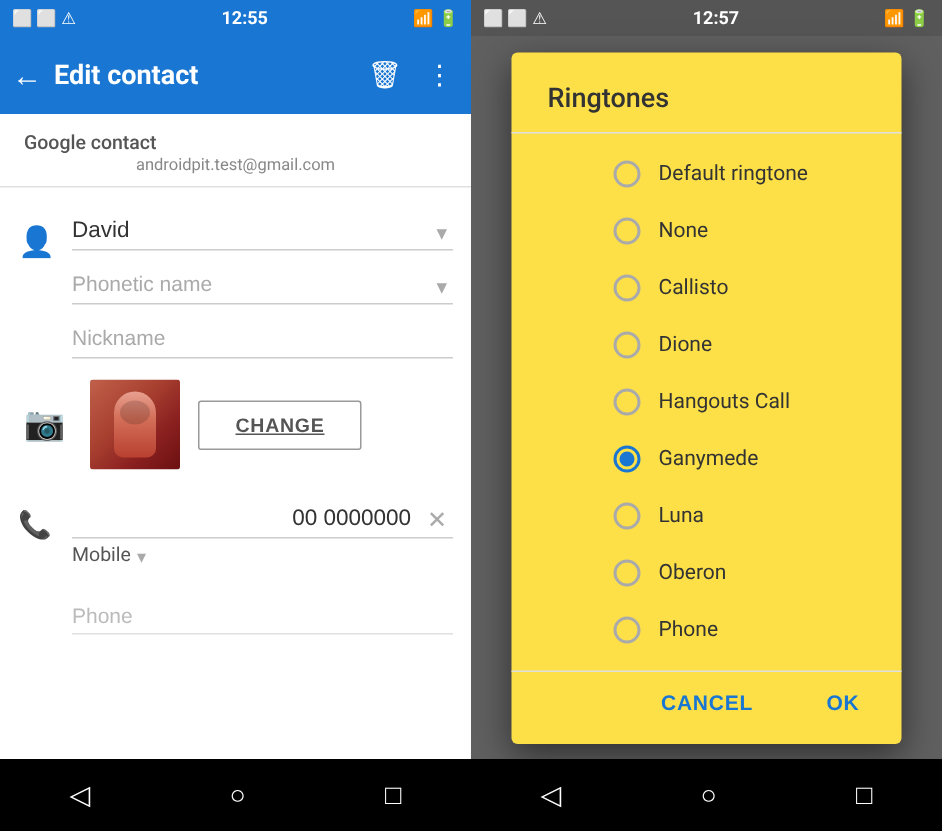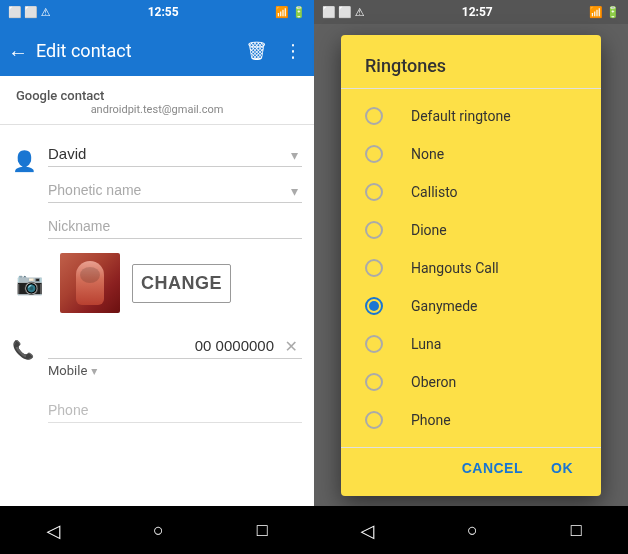--- a/index.html
+++ b/index.html
@@ -40,21 +40,21 @@
       background: #1976d2;
       display: flex;
       align-items: center;
       padding: 0 8px;
       gap: 8px;
     }
     .toolbar-title {
       flex: 1;
       color: #fff;
       font-size: 18px;
-      font-weight: 400;
+      font-weight: 700;
     }
     .toolbar-icon {
       color: #fff;
       font-size: 18px;
       cursor: pointer;
       padding: 4px;
     }
     .back-arrow {
       color: #fff;
       font-size: 20px;
@@ -171,27 +171,28 @@
       left: 4px;
       right: 4px;
       height: 16px;
       background: rgba(0,0,0,0.15);
       border-radius: 50%;
     }
 
     .change-btn {
       border: 1px solid #999;
       background: #fff;
-      padding: 8px 8px;
-      font-size: 18px;
+      padding: 8px 24px;
+      font-size: 13px;
       font-weight: 700;
       color: #555;
       letter-spacing: 0.5px;
       cursor: pointer;
       border-radius: 2px;
+      text-decoration: underline;
     }
 
     .phone-row {
       display: flex;
       align-items: flex-start;
       padding: 4px 12px;
     }
     .phone-icon-area {
       width: 36px;
       color: #aaa;
@@ -315,22 +316,23 @@
       color: #333;
       border-bottom: 1px solid #e0e0e0;
     }
     .ringtone-list {
       padding: 8px 0;
     }
     .ringtone-item {
       display: flex;
       align-items: center;
       padding: 10px 24px;
-      gap: 28px;
-      cursor: pointer;
+      gap: 12px;
+      cursor: pointer;
+      margin-left: 44px;
     }
     .radio-outer {
       width: 18px;
       height: 18px;
       border-radius: 50%;
       border: 2px solid #aaa;
       flex-shrink: 0;
       display: flex;
       align-items: center;
       justify-content: center;
@@ -345,21 +347,21 @@
       background: #1976d2;
     }
     .ringtone-label {
       font-size: 14px;
       color: #333;
     }
     .dialog-actions {
       display: flex;
       justify-content: flex-end;
       padding: 4px 16px 4px 16px;
-      gap: 4px;
+      gap: 25px;
       border-top: 1px solid #e0e0e0;
     }
     .dialog-btn {
       padding: 8px 12px;
       font-size: 14px;
       font-weight: 700;
       letter-spacing: 0.5px;
       border: none;
       background: transparent;
       cursor: pointer;

